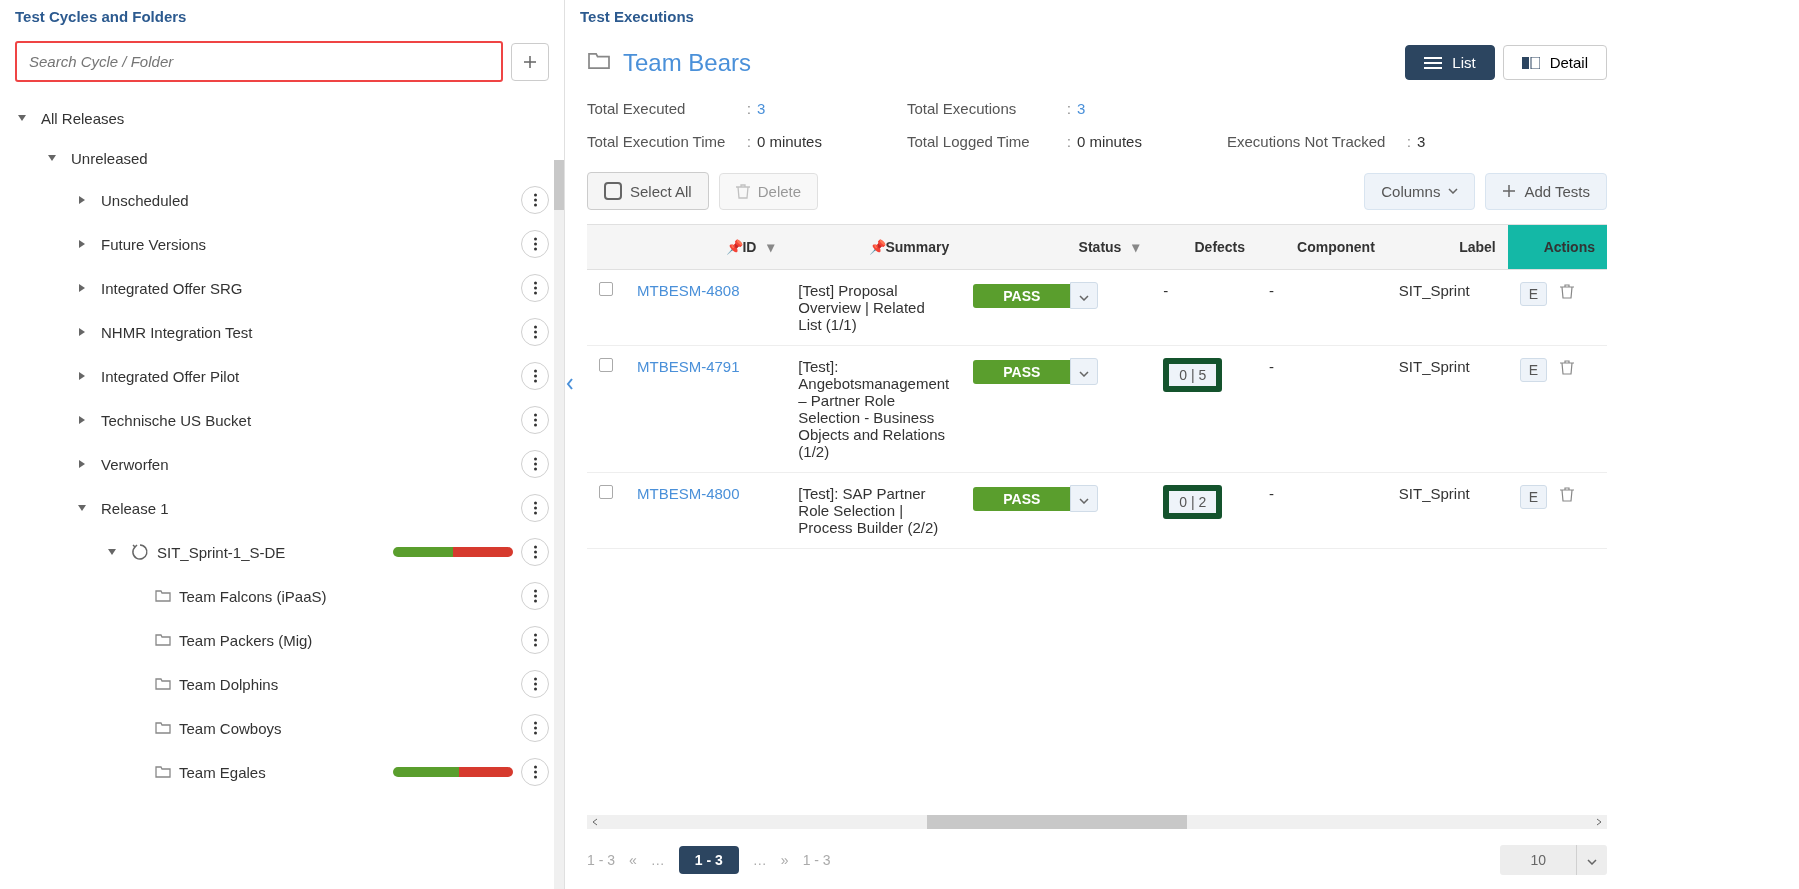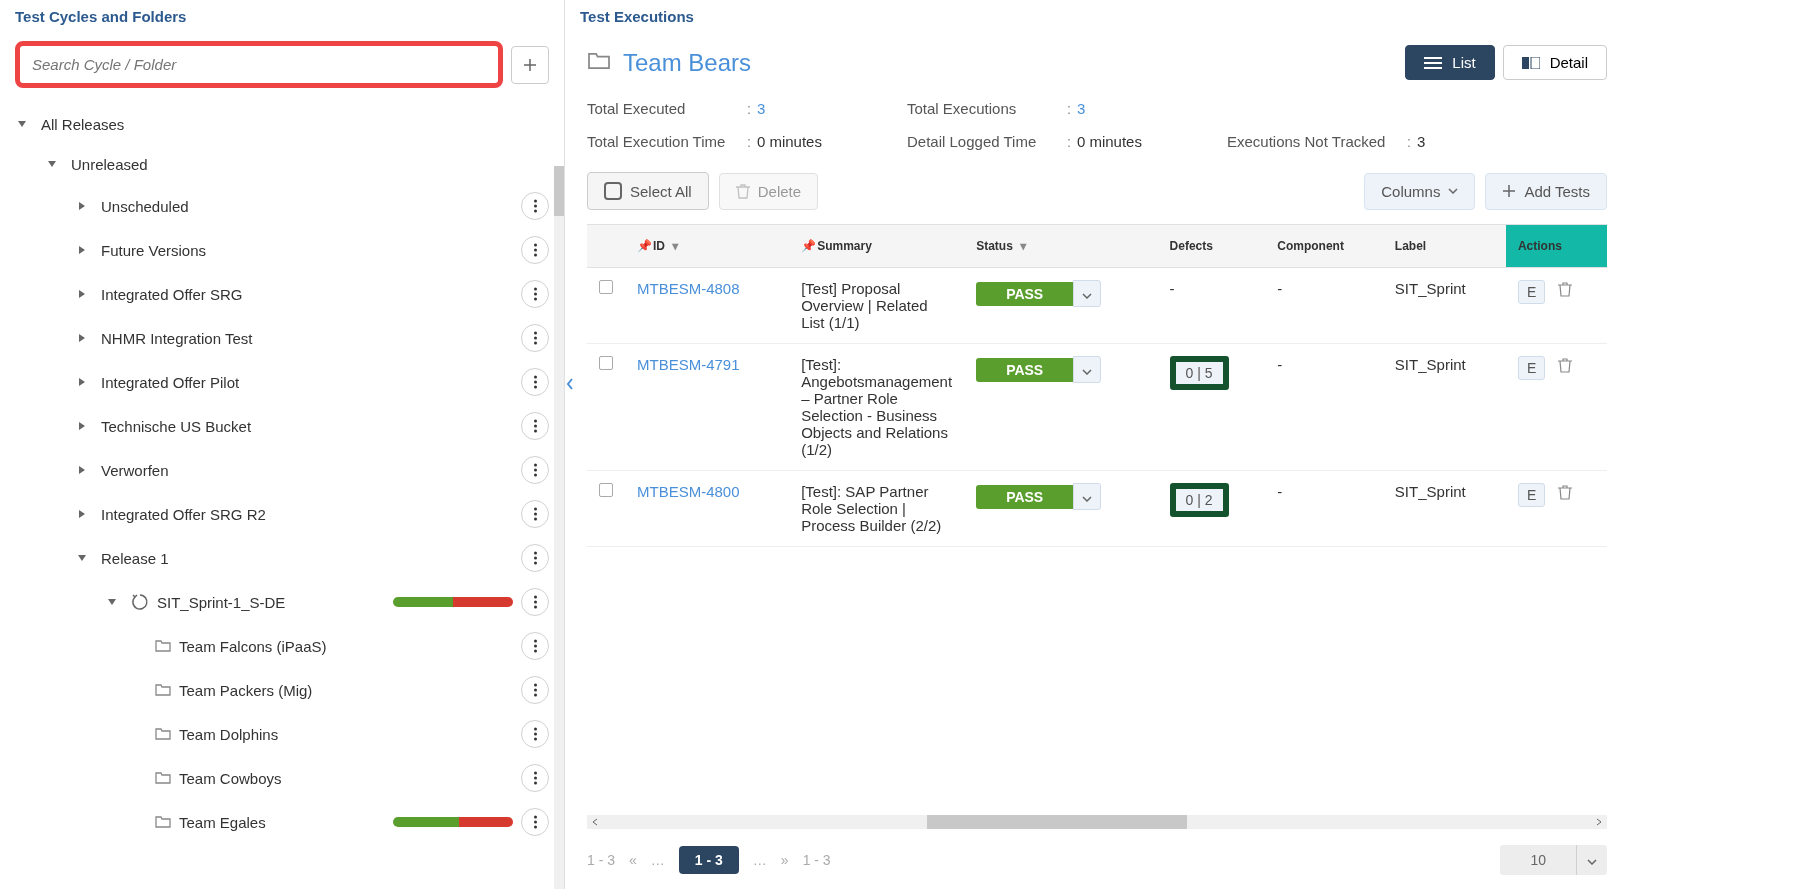--- a/index.html
+++ b/index.html
@@ -2,21 +2,21 @@
 <html><head>
 <meta charset="utf-8">
 <style>
 * { box-sizing: border-box; margin: 0; padding: 0; }
 body { font-family: -apple-system, BlinkMacSystemFont, "Segoe UI", Arial, sans-serif; font-size: 14px; color: #333; background: #fff; }
 .container { display: flex; width: 1629px; height: 889px; }
 .left-panel { width: 565px; border-right: 1px solid #e0e0e0; display: flex; flex-direction: column; overflow: hidden; }
 .right-panel { flex: 1; display: flex; flex-direction: column; overflow: hidden; position: relative; }
 .panel-header { font-size: 15px; font-weight: 600; color: #2c5a8f; padding: 8px 15px; }
 .search-row { display: flex; padding: 8px 15px; gap: 8px; align-items: center; }
-.search-input { flex: 1; padding: 10px 12px; border: 5px solid #ef4444; border-radius: 8px; font-size: 15px; font-style: italic; color: #888; }
+.search-input { flex: 1; padding: 10px 12px; border: 2px solid #ef4444; border-radius: 3px; font-size: 15px; font-style: italic; color: #888; }
 .add-btn { width: 38px; height: 38px; border: 1px solid #ccc; border-radius: 4px; background: #fff; font-size: 20px; color: #666; cursor: pointer; display: flex; align-items: center; justify-content: center; }
 .tree { overflow-y: auto; flex: 1; padding: 8px 0; }
 .tree-item { display: flex; align-items: center; padding: 8px 15px; cursor: pointer; position: relative; min-height: 40px; }
 .toggle { width: 14px; height: 14px; margin-right: 12px; display: inline-flex; align-items: center; justify-content: center; color: #666; }
 .toggle svg { width: 10px; height: 10px; }
 .folder-icon { width: 16px; height: 14px; margin-right: 8px; color: #888; display: inline-flex; }
 .cycle-icon { width: 18px; height: 18px; margin-right: 8px; display: inline-flex; }
 .tree-label { flex: 1; color: #333; font-size: 15px; }
 .progress-bar { width: 120px; height: 10px; border-radius: 5px; overflow: hidden; display: flex; margin-right: 8px; }
 .progress-green { background: #5a9e2d; }
@@ -44,21 +44,21 @@
 .stat-value-dark { color: #333; font-size: 15px; }
 
 .toolbar-row { display: flex; align-items: center; padding: 14px 22px; gap: 10px; }
 .tool-btn { padding: 9px 16px; border: 1px solid #ccc; border-radius: 4px; background: #f5f5f5; display: flex; align-items: center; gap: 8px; cursor: pointer; font-size: 15px; color: #555; }
 .tool-btn.disabled { opacity: 0.6; cursor: not-allowed; }
 .tool-btn.light { background: #eef3f9; border-color: #d8e4f0; }
 .checkbox-icon { width: 18px; height: 18px; border: 2px solid #666; border-radius: 4px; display: inline-block; }
 
 .table-wrap { padding: 0 22px; flex: 1; overflow: auto; }
 .data-table { width: 100%; border-collapse: collapse; }
-.data-table th { text-align: left; padding: 14px 12px; background: #f5f5f5; font-weight: 600; color: #333; font-size: 12px; border-bottom: 1px solid #e0e0e0; border-top: 1px solid #e0e0e0; white-space: nowrap; }
+.data-table th { text-align: right; padding: 14px 12px; background: #f5f5f5; font-weight: 600; color: #333; font-size: 14px; border-bottom: 1px solid #e0e0e0; border-top: 1px solid #e0e0e0; white-space: nowrap; }
 .data-table th.sticky-right { position: sticky; right: 0; background: #14b8a6; }
 .data-table td { padding: 12px 12px; border-bottom: 1px solid #eee; vertical-align: top; font-size: 15px; color: #333; }
 .sort-icon { width: 10px; height: 10px; margin-left: 4px; color: #888; display: inline-block; }
 .pin-icon { width: 12px; height: 12px; margin-right: 4px; color: #666; display: inline-block; }
 .row-checkbox { width: 14px; height: 14px; border: 1px solid #aaa; border-radius: 2px; display: inline-block; cursor: pointer; }
 .id-link { color: #4a90d9; text-decoration: none; }
 .status-badge { display: inline-flex; align-items: center; }
 .status-pill { background: #5a9e2d; color: #fff; padding: 4px 30px; border-radius: 3px 0 0 3px; font-weight: 600; font-size: 14px; }
 .status-dd { background: #eef3f9; border: 1px solid #d0dce8; padding: 4px 8px; border-radius: 0 3px 3px 0; cursor: pointer; }
 .defect-chip { background: #eef3f9; border: 6px solid #14532d; padding: 3px 10px; border-radius: 3px; font-size: 14px; color: #555; display: inline-block; }
@@ -212,35 +212,20 @@
           </span>
         <span class="tree-label">Verworfen</span>
         <button class="kebab-btn">
             <svg viewBox="0 0 3 14">
               <circle cx="1.5" cy="2" r="1.5" fill="#333"></circle>
               <circle cx="1.5" cy="7" r="1.5" fill="#333"></circle>
               <circle cx="1.5" cy="12" r="1.5" fill="#333"></circle>
             </svg>
           </button>
       </div>
-      <div class="tree-item indent-2">
-        <span class="toggle">
-            <svg viewBox="0 0 10 10">
-              <path d="M2 1 L8 5 L2 9 Z" fill="currentColor"></path>
-            </svg>
-          </span>
-        <span class="tree-label">Integrated Offer SRG R2</span>
-        <button class="kebab-btn">
-            <svg viewBox="0 0 3 14">
-              <circle cx="1.5" cy="2" r="1.5" fill="#333"></circle>
-              <circle cx="1.5" cy="7" r="1.5" fill="#333"></circle>
-              <circle cx="1.5" cy="12" r="1.5" fill="#333"></circle>
-            </svg>
-          </button>
-      </div>
 
       <div class="tree-item indent-2">
         <span class="toggle">
             <svg viewBox="0 0 10 10">
               <path d="M1 2 L5 8 L9 2 Z" fill="currentColor"></path>
             </svg>
           </span>
         <span class="tree-label">Release 1</span>
         <button class="kebab-btn">
             <svg viewBox="0 0 3 14">
@@ -403,21 +388,21 @@
       </div>
       <div style="width:300px"></div>
     </div>
     <div class="stats-row">
       <div class="stat-item">
         <span class="stat-label">Total Execution Time</span>
         <span class="stat-colon">:</span>
         <span class="stat-value-dark">0 minutes</span>
       </div>
       <div class="stat-item">
-        <span class="stat-label">Detail Logged Time</span>
+        <span class="stat-label">Total Logged Time</span>
         <span class="stat-colon">:</span>
         <span class="stat-value-dark">0 minutes</span>
       </div>
       <div class="stat-item" style="min-width:200px">
         <span class="stat-label" style="width:180px">Executions Not Tracked</span>
         <span class="stat-colon">:</span>
         <span class="stat-value-dark">3</span>
       </div>
     </div>
 

